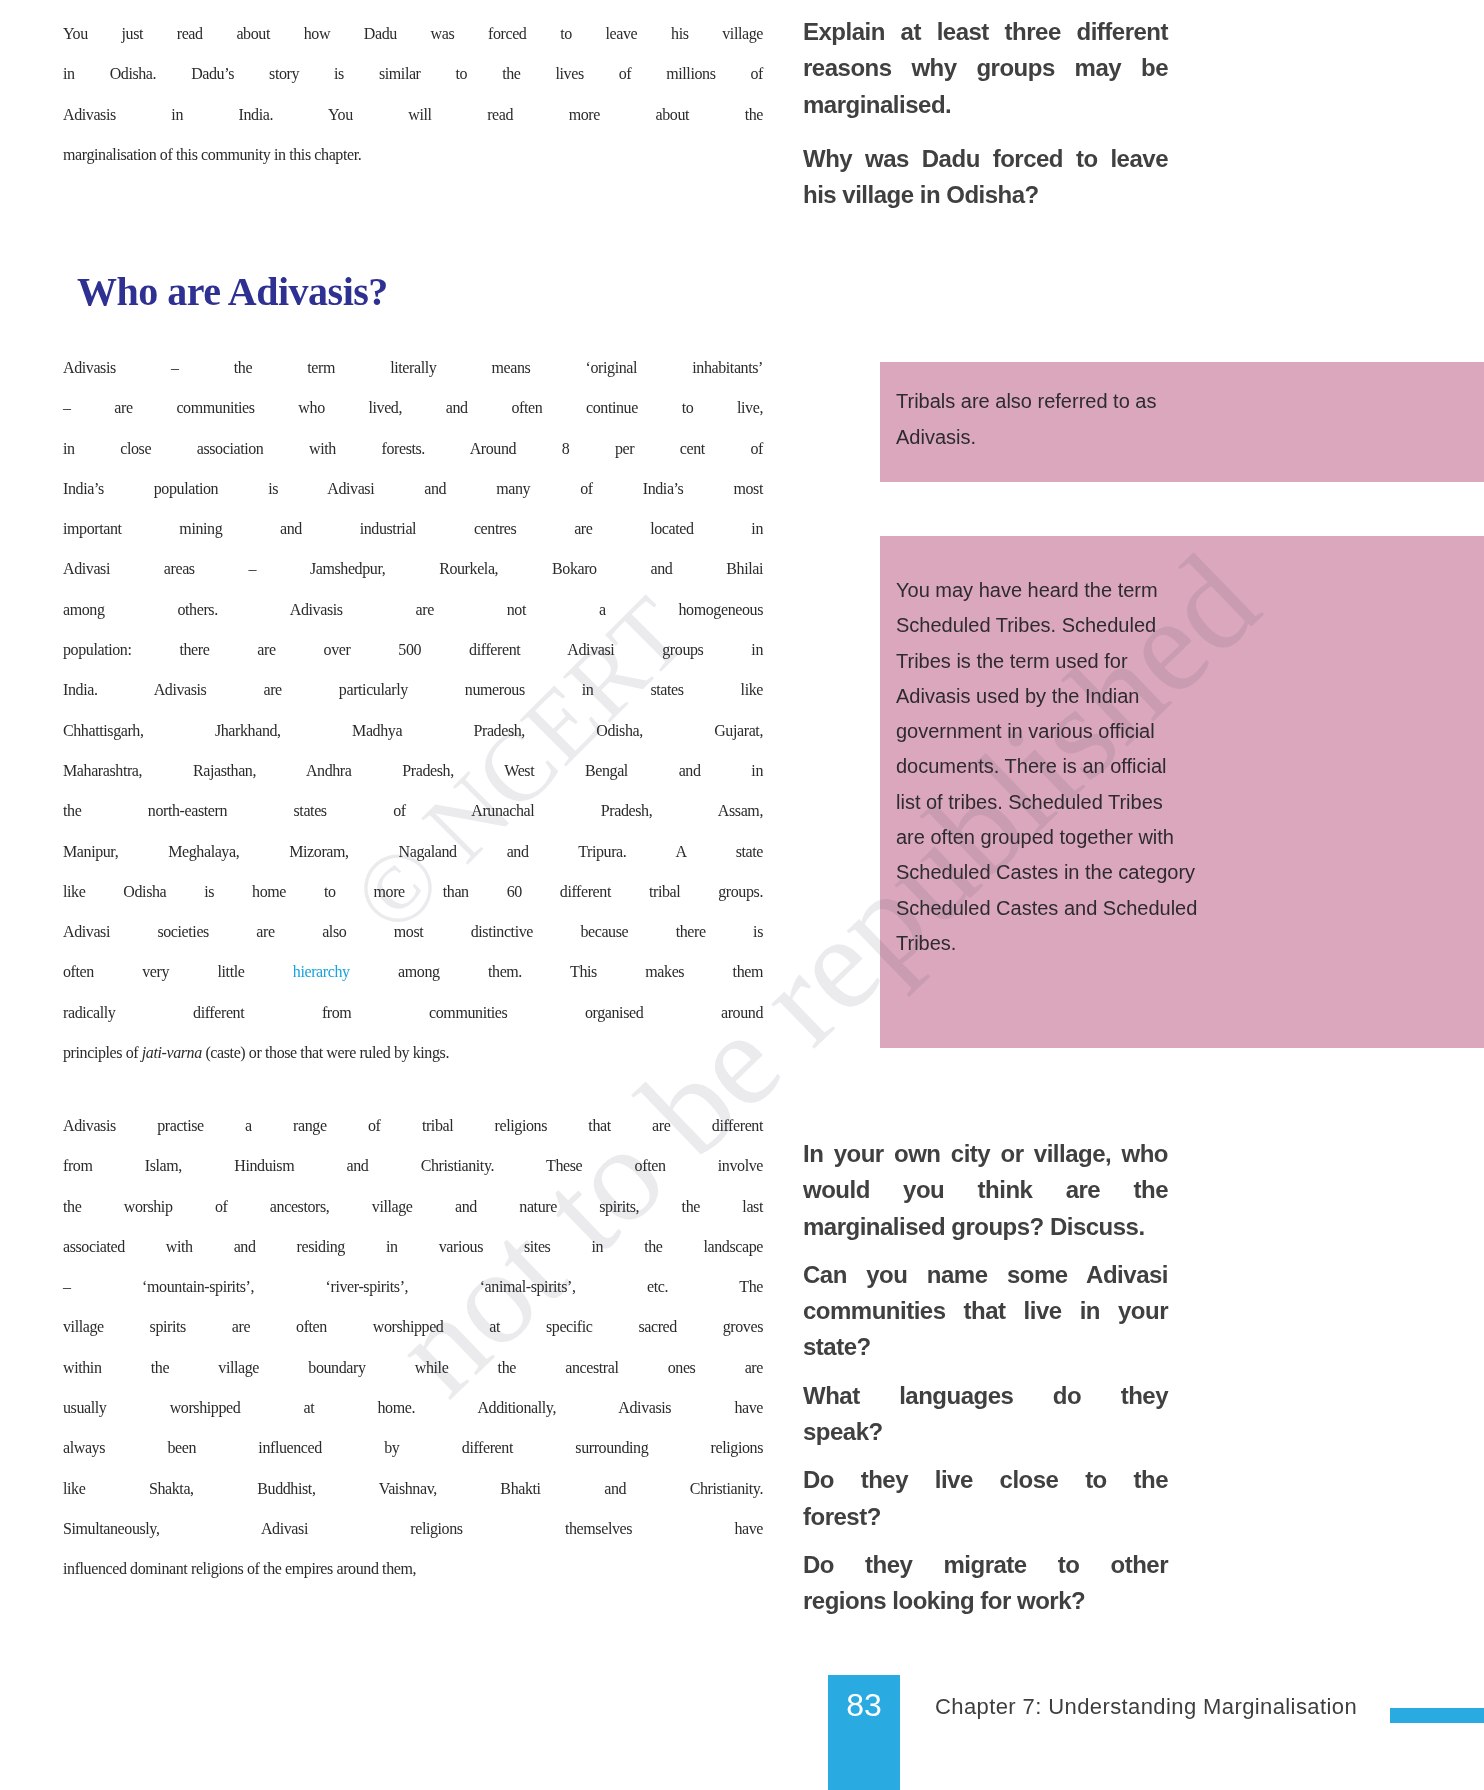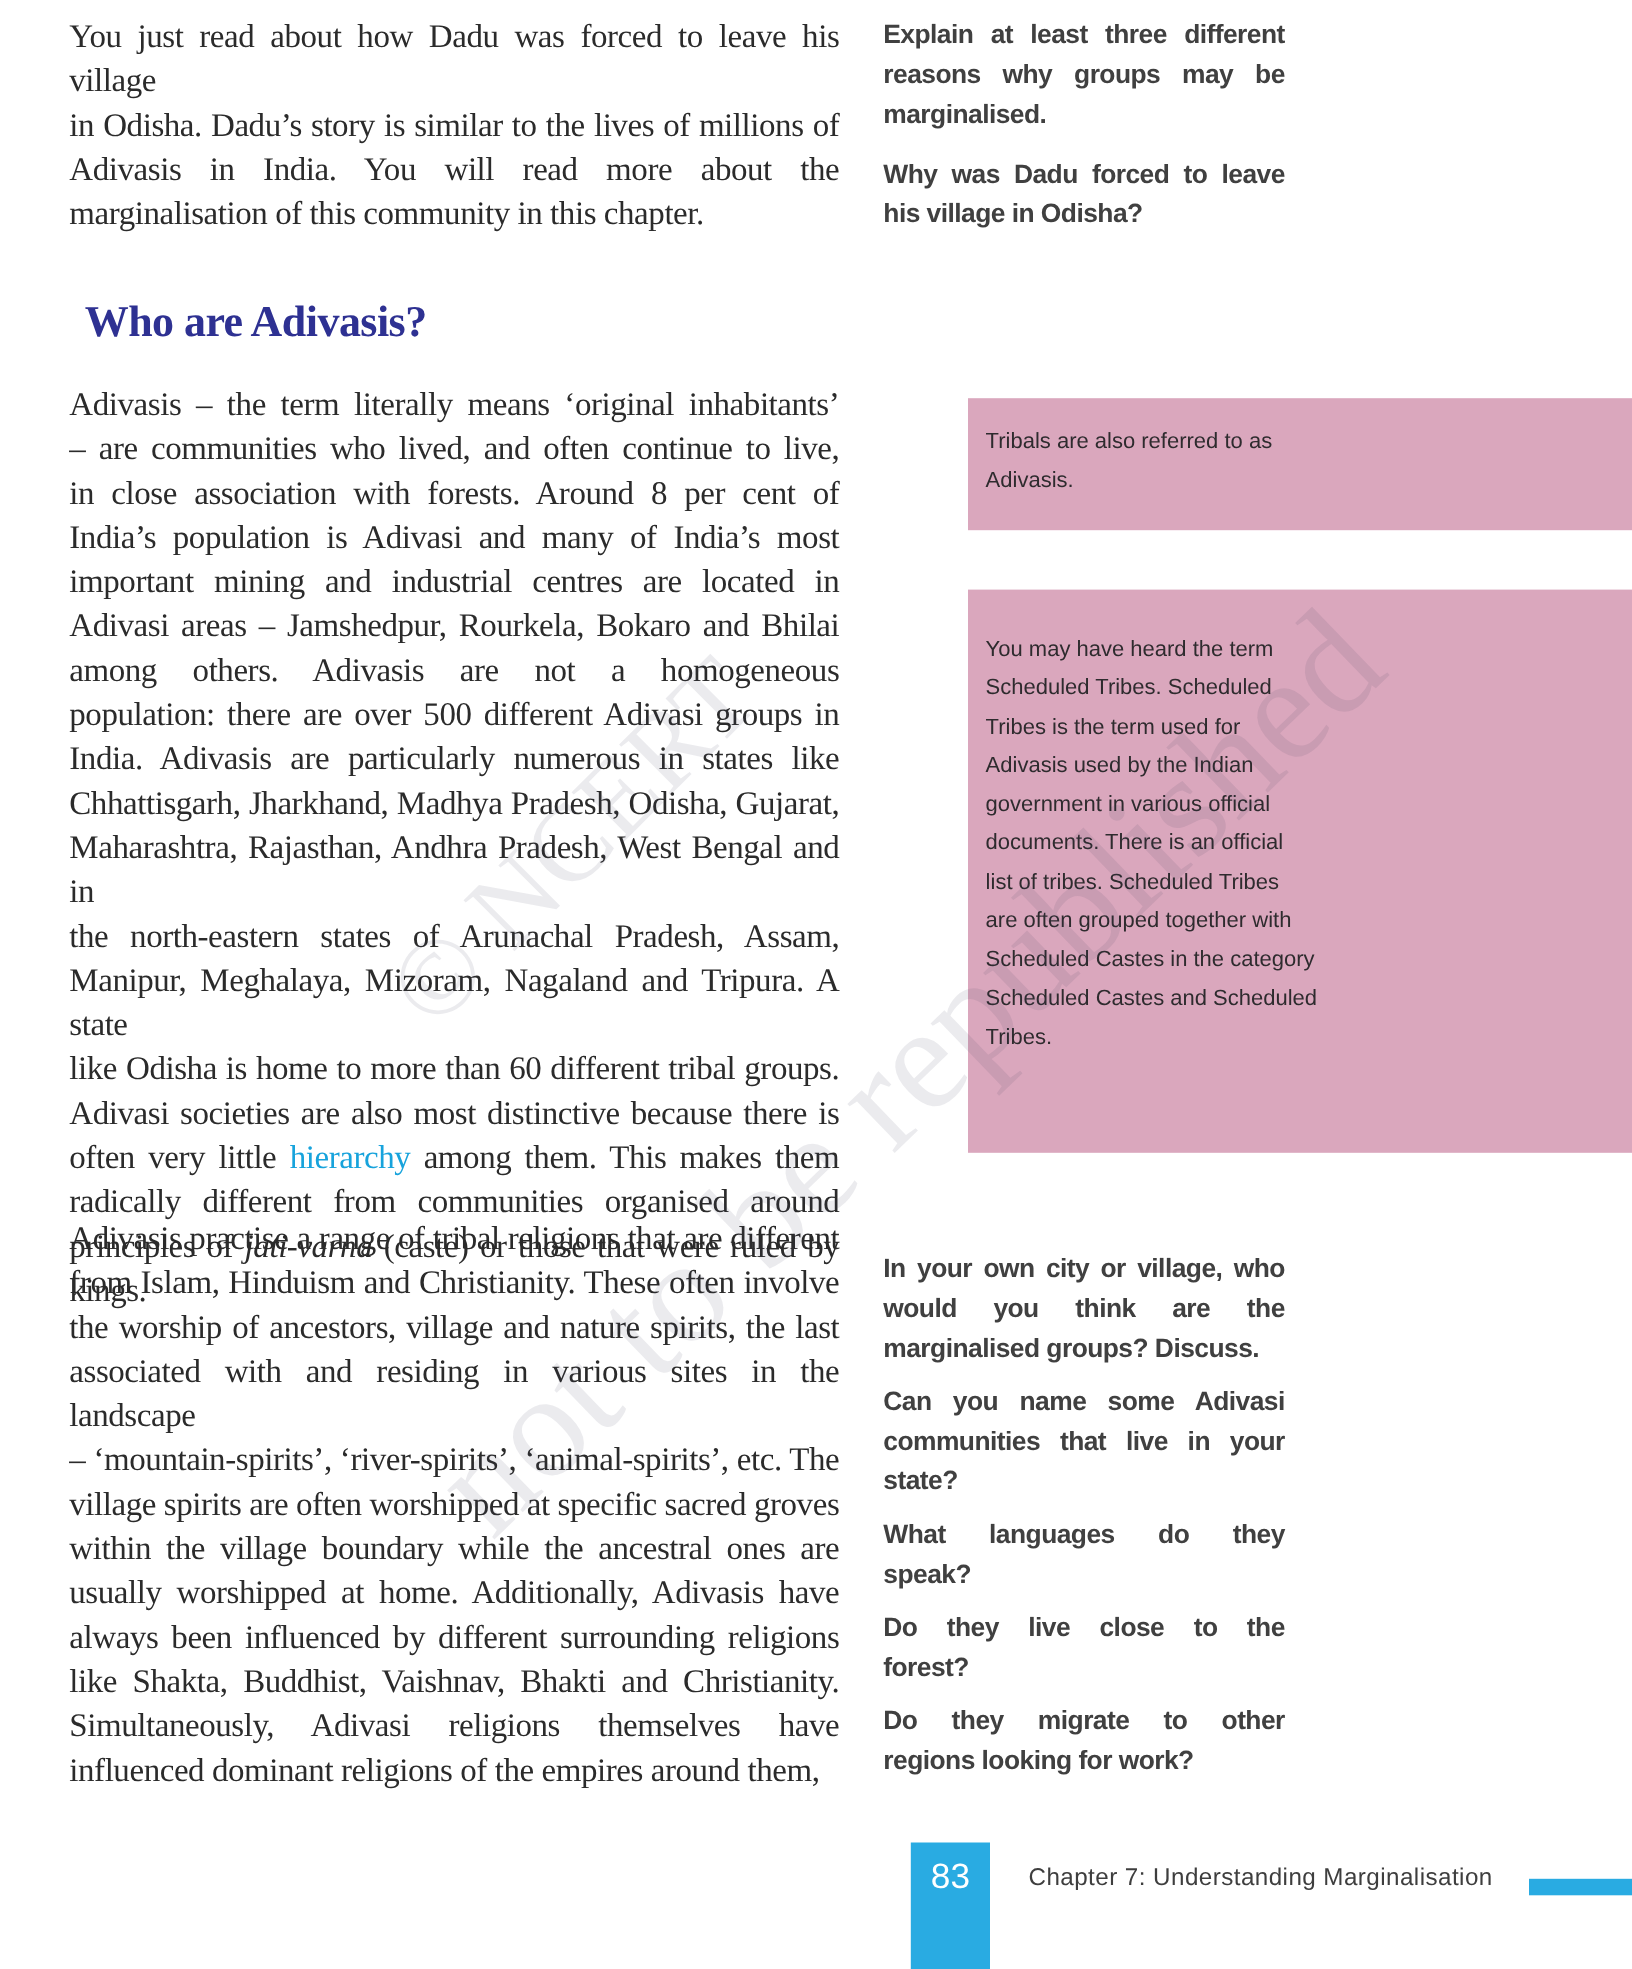--- a/index.html
+++ b/index.html
@@ -1,21 +1,21 @@
 <!DOCTYPE html>
 <html><head>
 <meta charset="utf-8">
 <style>
   html,body { margin:0; padding:0; background:#fff; }
   .page {
     position:relative; width:1484px; height:1790px; background:#ffffff;
     overflow:hidden; font-family:"Liberation Serif", serif; color:#2b2b2b;
   }
   
-  .para { position:absolute; width:700px; font-size:30px; line-height:40.3px;
+  .para { position:absolute; width:700px; font-size:16px; line-height:40.3px;
           letter-spacing:-0.4px; color:#2b2b2b; }
   .intro { left:63px; top:14px; }
   .p1    { left:63px; top:348px; }
   .p2    { left:63px; top:1106px; }
   .tl { text-align:justify; text-align-last:justify; }
   .tl.last { text-align-last:left; }
   .link { color:#17A3DC; }
   .i { font-style:italic; }
 
   .heading { position:absolute; left:61px; top:252px; margin:16px;

